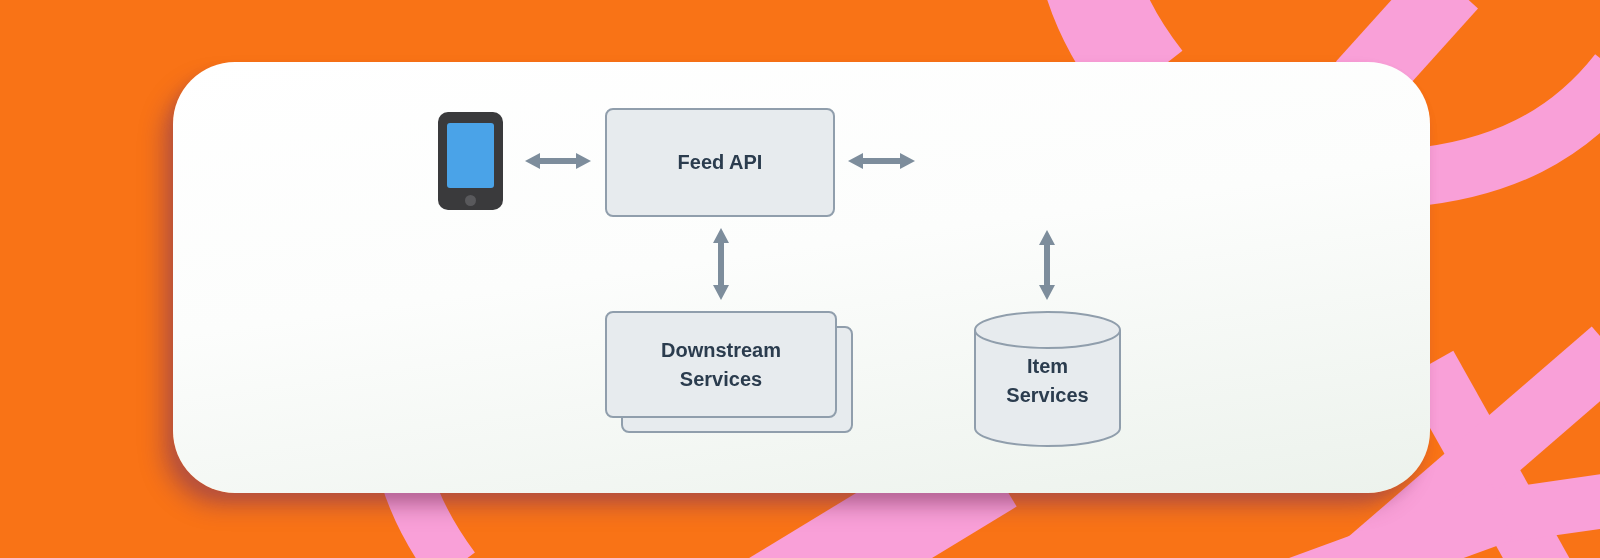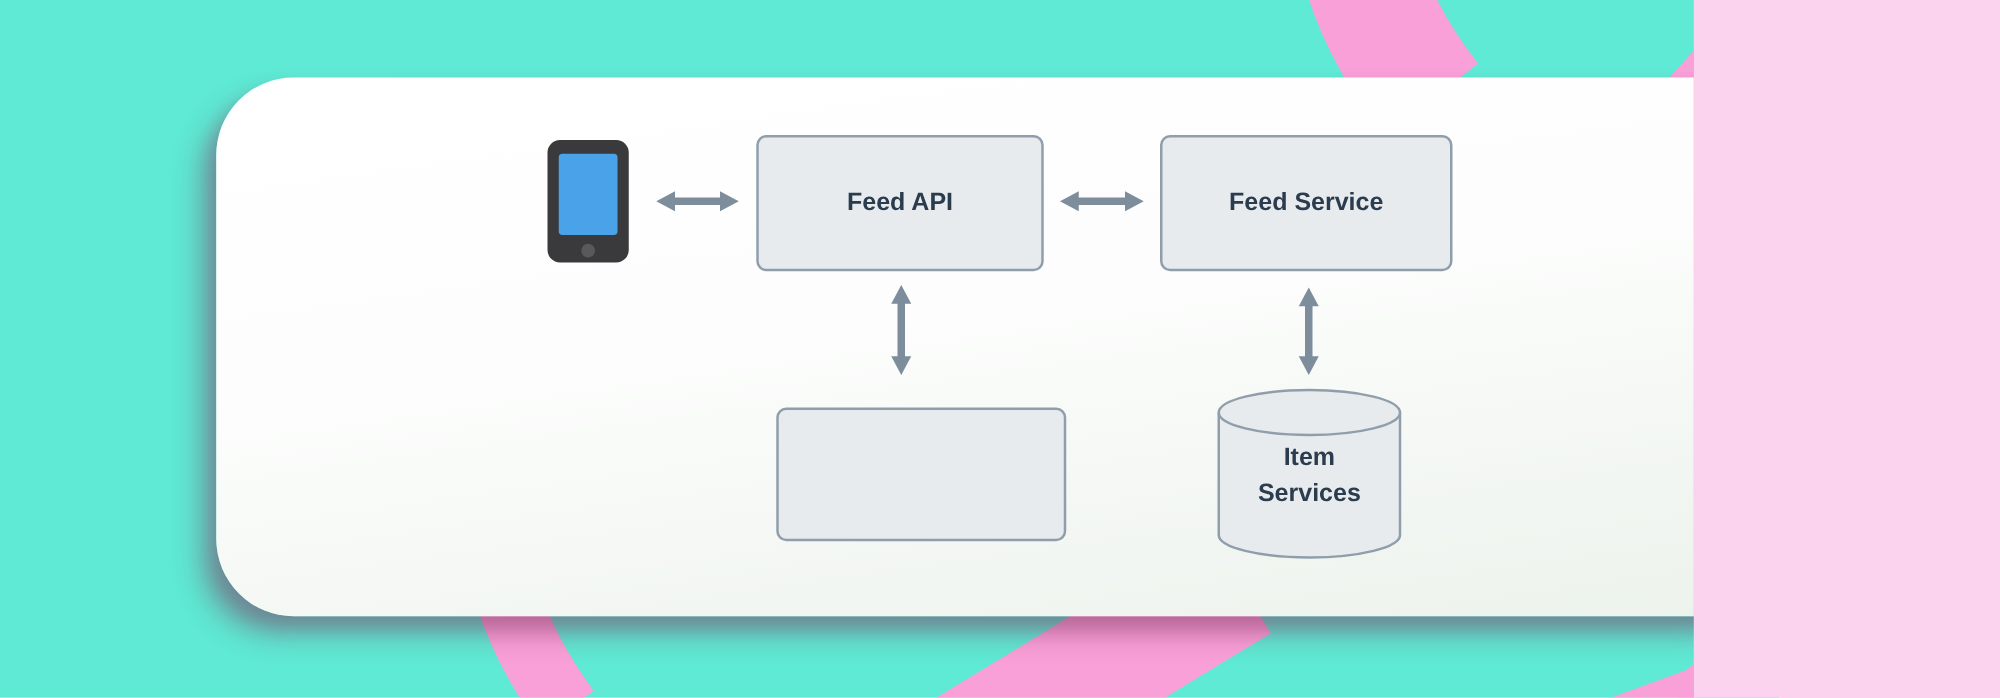--- a/index.html
+++ b/index.html
@@ -1,22 +1,21 @@
 <!DOCTYPE html>
 <html><head>
 <meta charset="utf-8">
 <style>
   html,body{margin:0;padding:0;background:#fcd3ee;}
   .stage{
     position:relative;
-    width:1324px;height:558px;
+    width:1600px;height:558px;
     overflow:hidden;
     font-family:"Liberation Sans", sans-serif;
-    background:#5eead4;
-    padding-left:31px;
+    background:#f97316;
   }
   .bg-svg{position:absolute;left:0;top:0;z-index:0;}
   .card{
     position:absolute;left:173px;top:62px;width:1257px;height:431px;
     border-radius:62px;
     background:linear-gradient(172deg,#ffffff 0%,#fcfdfc 45%,#ecf2ec 100%);
     box-shadow:-14px 16px 22px -2px rgba(126,52,96,0.42), -4px 8px 12px rgba(126,52,96,0.20);
     z-index:1;
   }
   .layer{position:absolute;left:0;top:0;z-index:2;}
@@ -108,24 +107,27 @@
     <g>
       <path d="M 975,330 L 975,428 A 72.5,18 0 0 0 1120,428 L 1120,330" fill="#e7ebee" stroke="#909eac" stroke-width="2"></path>
       <ellipse cx="1047.5" cy="330" rx="72.5" ry="18" fill="#e7ebee" stroke="#909eac" stroke-width="2"></ellipse>
     </g>
   </svg>
 
   <div class="node-box box-feed-api">
     <span>Feed API</span>
   </div>
 
-  <div class="node-box box-feed-service">
-    <span>Feed Service</span>
-  </div>
 
   <div class="node-box box-downstream-back"></div>
+  <div class="node-box box-downstream-front">
+    <span>
+      <span>Downstream</span><br>
+      <span>Services</span>
+    </span>
+  </div>
 
   <div class="cyl-label">
     <span>Item</span><br>
     <span>Services</span>
   </div>
 
 </div>
 
 </body></html>

